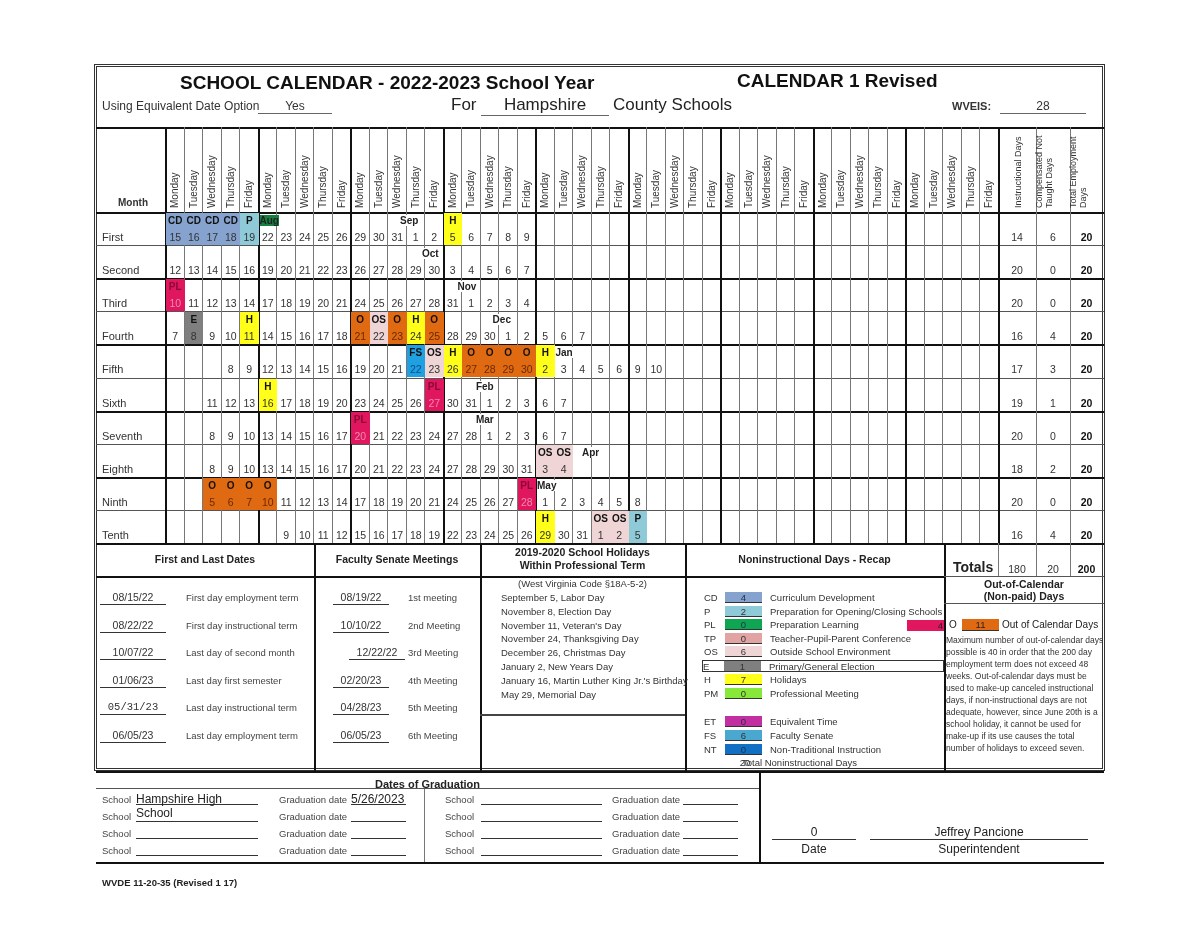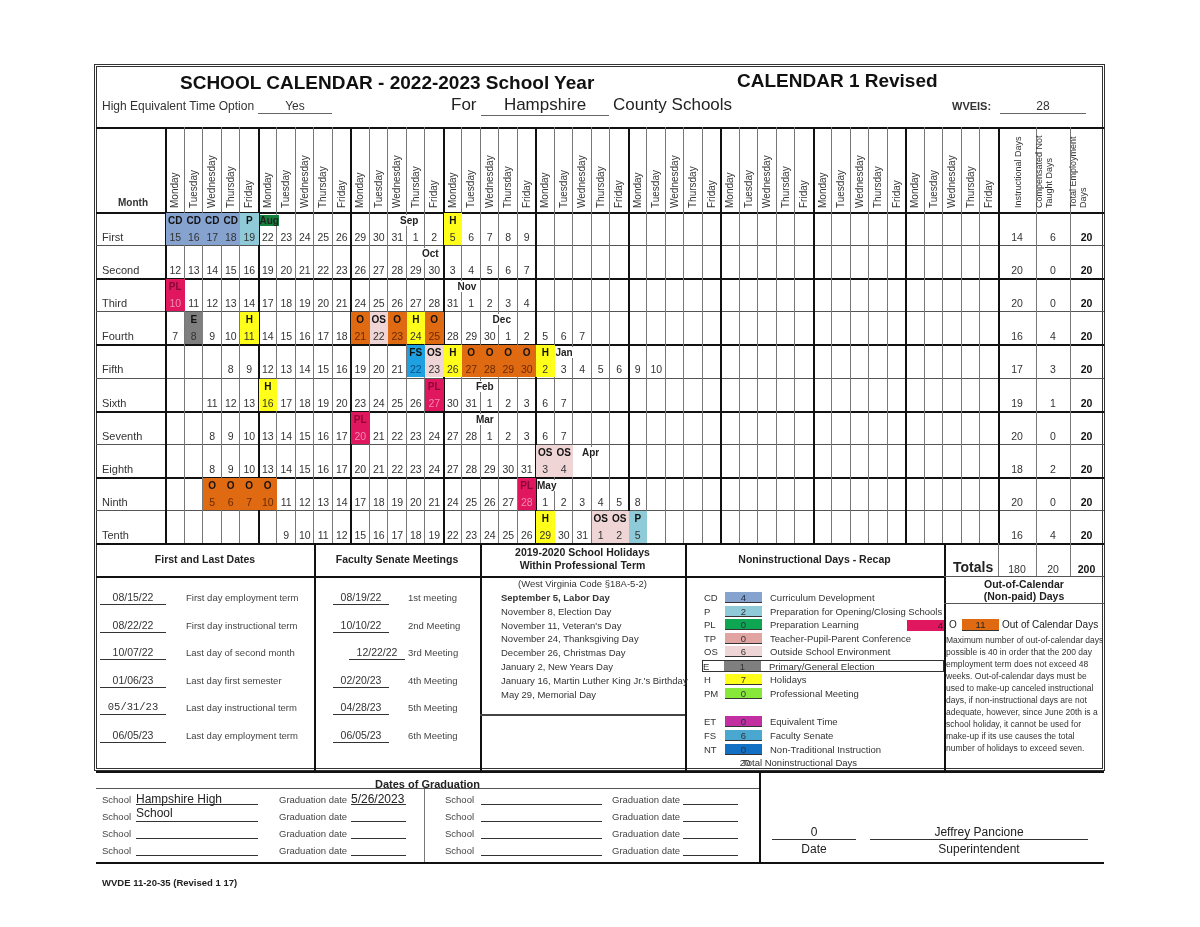--- a/index.html
+++ b/index.html
@@ -38,21 +38,21 @@
   .grad { position: absolute; font-size: 9.5px; color: #444; white-space: nowrap; }
   .gline { position: absolute; border-bottom: 1px solid #333; height: 13px; font-size: 12px; color: #222; }
 </style>
 </head>
 <body>
 
 <div id="frame"></div>
 
 <div class="title" style="left:180px;top:72px;">SCHOOL CALENDAR - 2022-2023 School Year</div>
 <div class="title" style="left:737px;top:70px;">CALENDAR 1 Revised</div>
-<div class="sub" style="left:102px;top:99px;">High Equivalent Time Option</div>
+<div class="sub" style="left:102px;top:99px;">Using Equivalent Date Option</div>
 <div class="ul sub" style="left:258px;top:99px;width:74px;">Yes</div>
 <div class="sub big" style="left:451px;top:95px;">For</div>
 <div class="ul big" style="left:481px;top:95px;width:128px;">Hampshire</div>
 <div class="sub big" style="left:613px;top:95px;">County Schools</div>
 <div class="sub" style="left:952px;top:100px;font-weight:bold;font-size:11px;">WVEIS:</div>
 <div class="ul sub" style="left:1000px;top:99px;width:86px;">28</div>
 
 <div id="grid">
     <div class="hthick" style="left:96px;top:127px;width:1008px;"></div>
     <div class="hthick" style="left:96px;top:212px;width:1008px;"></div>
@@ -1044,21 +1044,21 @@
         <div class="t" style="left:75px;top:1px;">5th Meeting</div>
       </div>
       <div class="row-date" style="left:333px;top:728.5px;">
         <div class="d" style="left:0;width:56px;">06/05/23</div>
         <div class="t" style="left:75px;top:1px;">6th Meeting</div>
       </div>
     </div>
 
   <div class="hol" style="left:518px;top:578px;">(West Virginia Code  §18A-5-2)</div>
   <div id="hollist">
-      <div class="hol" style="left:501px;top:592px;font-weight:bold;">September 5, Labor Day</div>
+      <div class="hol" style="left:501px;top:592px;">September 5, Labor Day</div>
       <div class="hol" style="left:501px;top:605.8px;">November 8, Election Day</div>
       <div class="hol" style="left:501px;top:619.6px;">November 11, Veteran's Day</div>
       <div class="hol" style="left:501px;top:633.4px;">November 24, Thanksgiving Day</div>
       <div class="hol" style="left:501px;top:647.2px;">December 26, Christmas Day</div>
       <div class="hol" style="left:501px;top:661px;">January 2, New  Years Day</div>
       <div class="hol" style="left:501px;top:674.8px;">January 16, Martin Luther King Jr.'s Birthday</div>
       <div class="hol" style="left:501px;top:688.6px;">May 29, Memorial Day</div>
     </div>
 
   <div id="recap">

